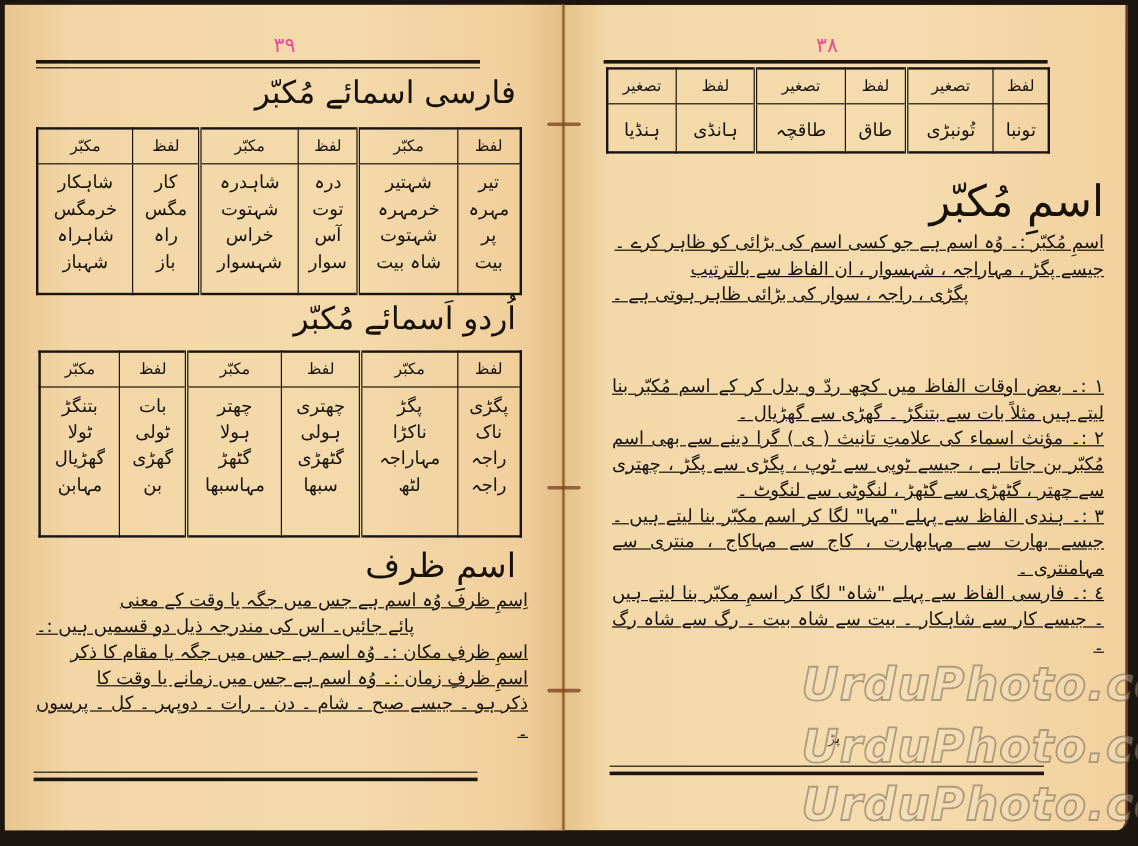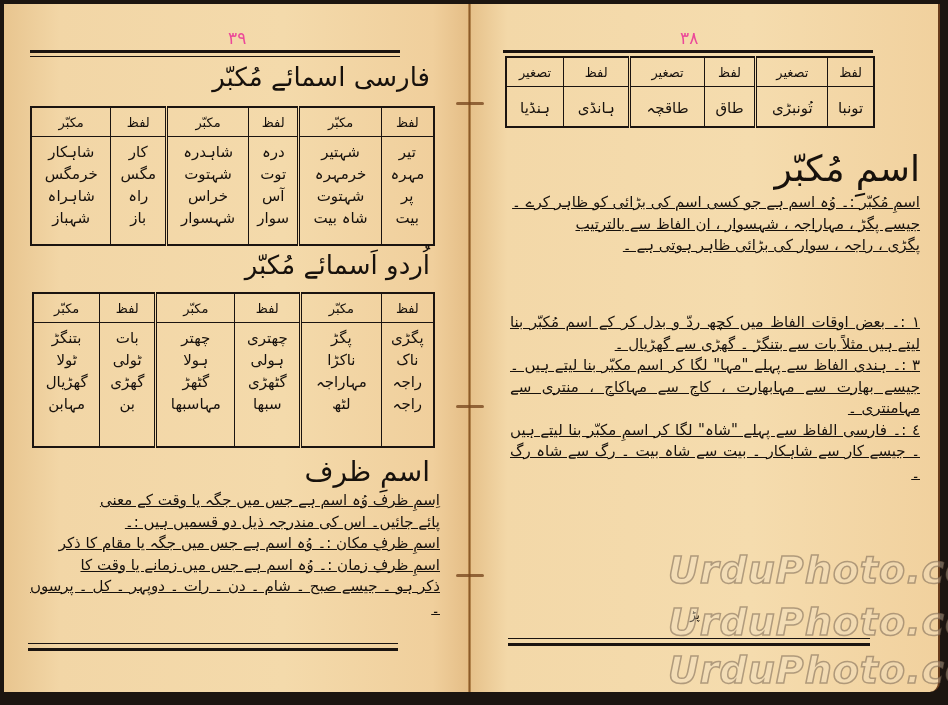--- a/index.html
+++ b/index.html
@@ -15,21 +15,21 @@
   .rule.thin{border-top:1px solid #1b1410;}
   .urdu{direction:rtl;font-family:"DejaVu Sans",sans-serif;color:#17110c;}
   .title{position:absolute;font-size:26px;}
   table.grid{position:absolute;border-collapse:collapse;direction:rtl;font-family:"DejaVu Sans",sans-serif;color:#17110c;border:2px solid #1b1410;}
   table.grid td{border:1px solid #1b1410;text-align:center;vertical-align:top;}
   table.grid td.sep{border-left:3px double #1b1410;}
   table.grid tr.head td{font-size:13px;height:26px;vertical-align:middle;}
   table.grid tr.body td{font-size:15px;line-height:22px;padding-top:4px;}
   .para{position:absolute;font-size:15px;line-height:21.5px;text-align:justify;text-decoration:underline;}
   .para p{margin:0;}
-  .center{text-align:right;}
+  .center{text-align:left;}
   .watermark{position:absolute;font-family:"DejaVu Sans",sans-serif;font-style:italic;font-size:38px;font-weight:bold;color:rgba(240,225,200,.35);-webkit-text-stroke:1.5px rgba(120,100,80,.55);letter-spacing:1px;}
   .sig{position:absolute;font-size:12px;}
 </style>
 </head>
 <body>
 
 <div class="book">
 
   <div class="page left"></div>
 
@@ -186,20 +186,21 @@
 
   <div class="urdu title" style="left:500px;top:148px;width:420px;font-size:36px">اسمِ مُکبّر</div>
   <div class="urdu para" style="left:510px;top:192px;width:410px">
     <p>اسمِ مُکبّر :۔ وُہ اسم ہے جو کسی اسم کی بڑائی کو ظاہر کرے ۔</p>
     <p>جیسے پگڑ ، مہاراجہ ، شہسوار ، ان الفاظ سے بالترتیب</p>
     <p class="center">پگڑی ، راجہ ، سوار کی بڑائی ظاہر ہوتی ہے ۔</p>
   </div>
 
   <div class="urdu para" style="left:510px;top:312px;width:410px">
     <p>١ :۔ بعض اوقات الفاظ میں کچھ ردّ و بدل کر کے اسم مُکبّر بنا لیتے ہیں مثلاً بات سے بتنگڑ ۔ گھڑی سے گھڑیال ۔</p>
+    <p>٢ :۔ مؤنث اسماء کی علامتِ تانیث ( ی ) گرا دینے سے بھی اسم مُکبّر بن جاتا ہے ، جیسے ٹوپی سے ٹوپ ، پگڑی سے پگڑ ، چھتری سے چھتر ، گٹھڑی سے گٹھڑ ، لنگوٹی سے لنگوٹ ۔</p>
     <p>٣ :۔ ہندی الفاظ سے پہلے "مہا" لگا کر اسم مکبّر بنا لیتے ہیں ۔ جیسے بھارت سے مہابھارت ، کاج سے مہاکاج ، منتری سے مہامنتری ۔</p>
     <p>٤ :۔ فارسی الفاظ سے پہلے "شاہ" لگا کر اسمِ مکبّر بنا لیتے ہیں ۔ جیسے کار سے شاہکار ۔ بیت سے شاہ بیت ۔ رگ سے شاہ رگ ۔</p>
   </div>
 
   <div class="urdu sig" style="left:690px;top:608px">پڑ</div>
   <div class="rule thin" style="left:508px;top:638px;width:362px"></div>
   <div class="rule" style="left:508px;top:643px;width:362px"></div>
 
   <div class="watermark" style="left:668px;top:548px">UrduPhoto.com</div>
   <div class="watermark" style="left:668px;top:600px">UrduPhoto.com</div>

